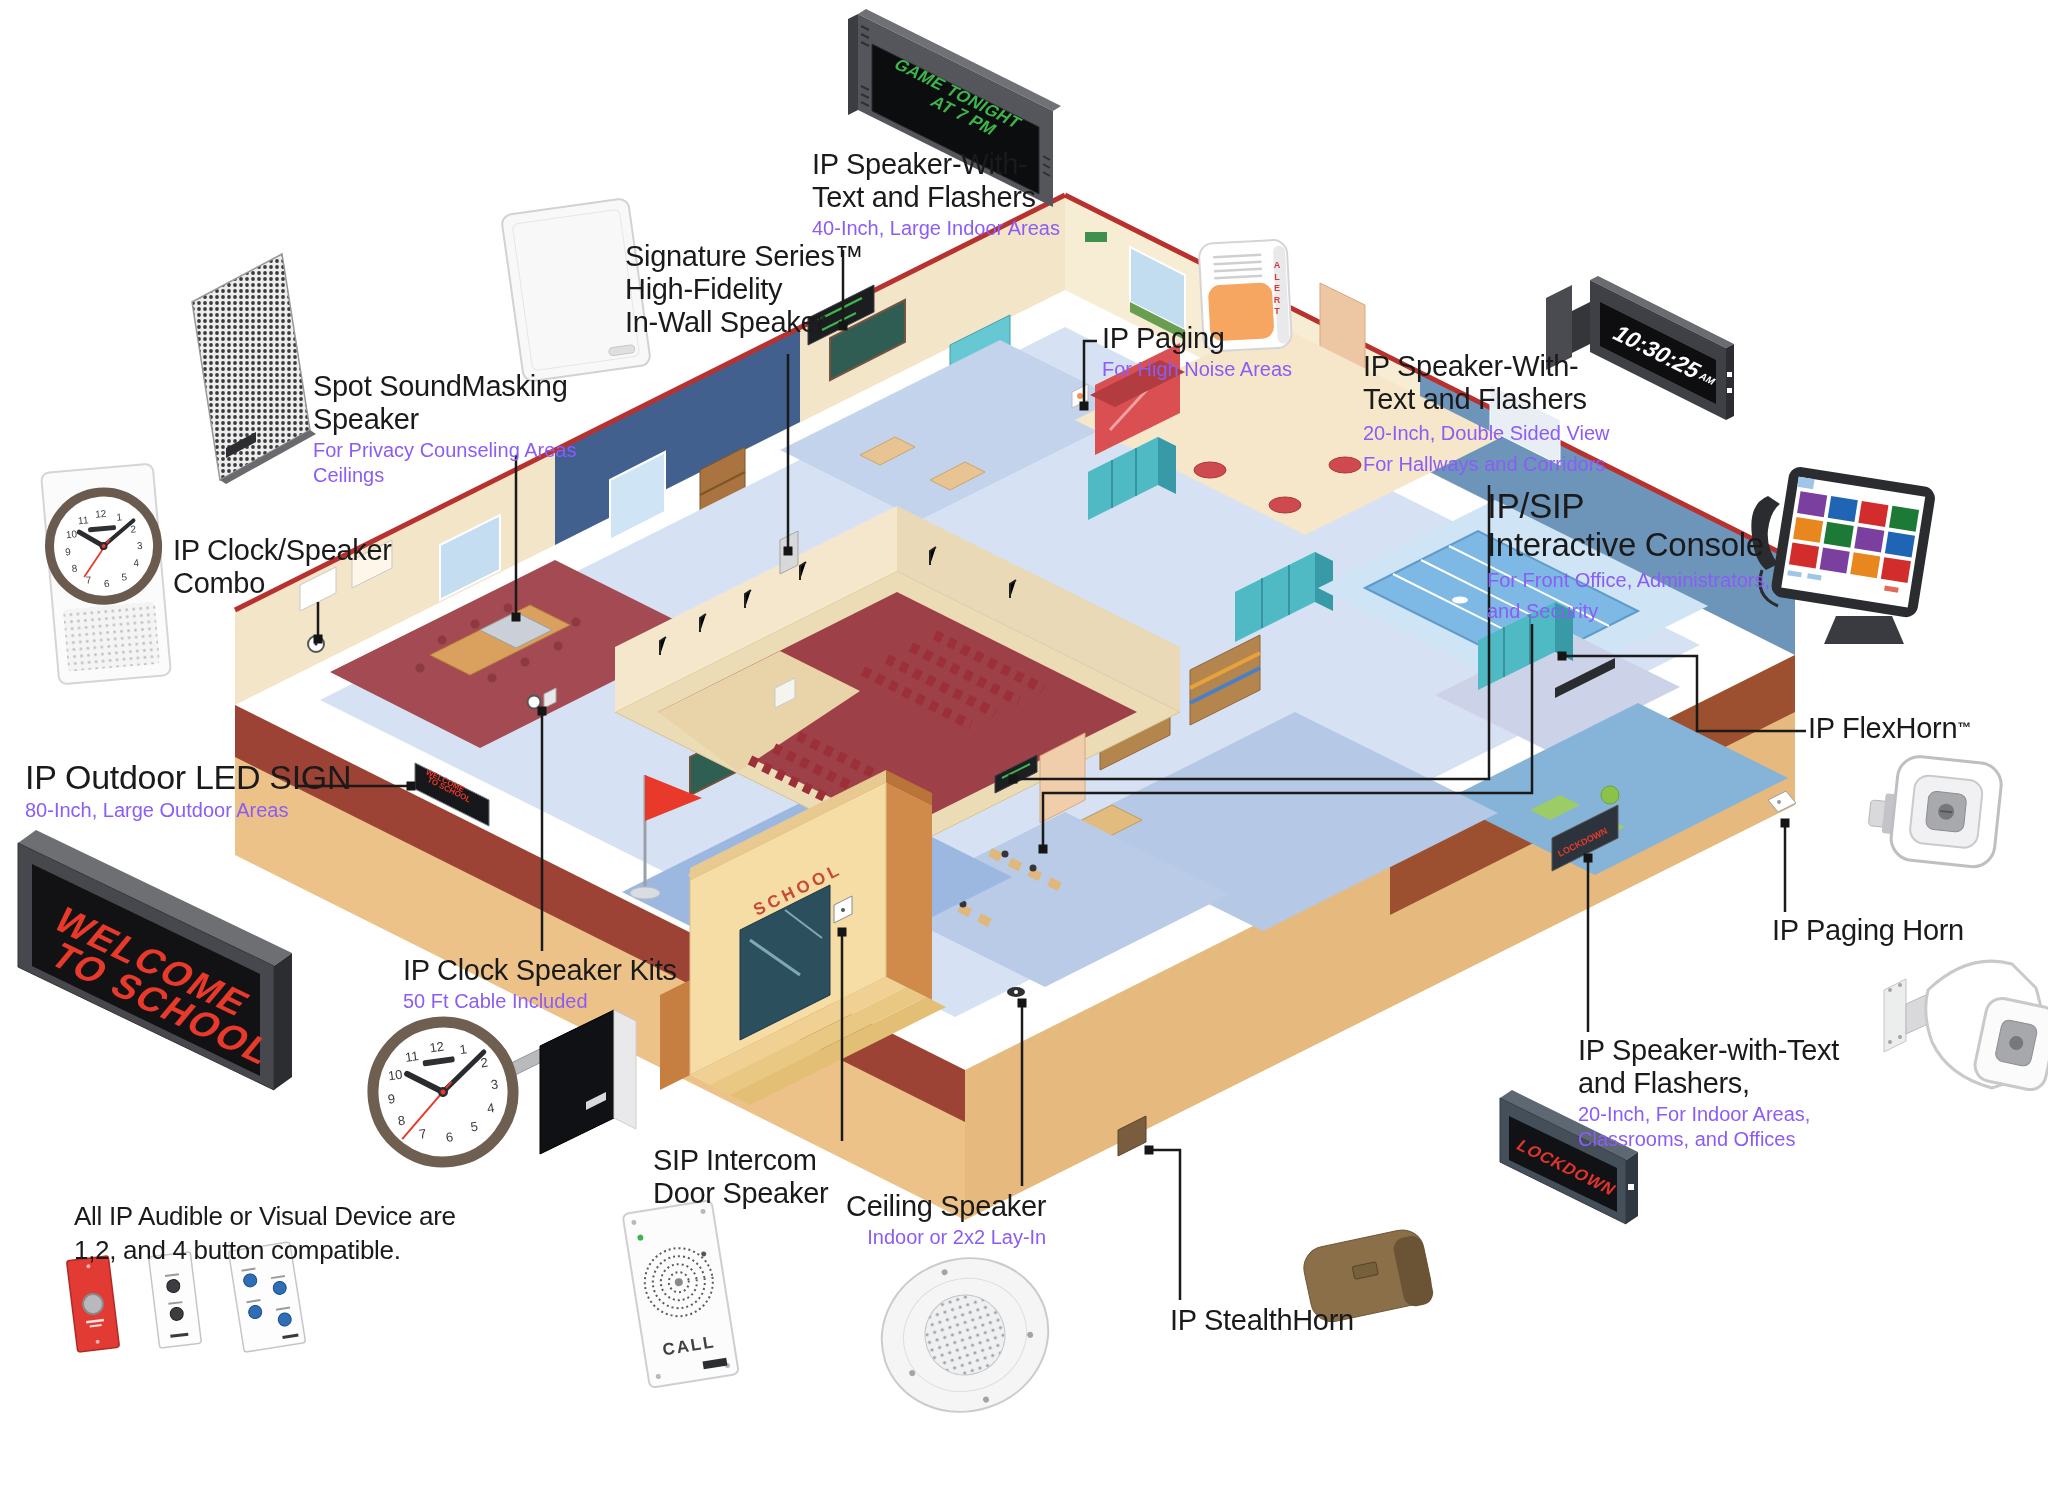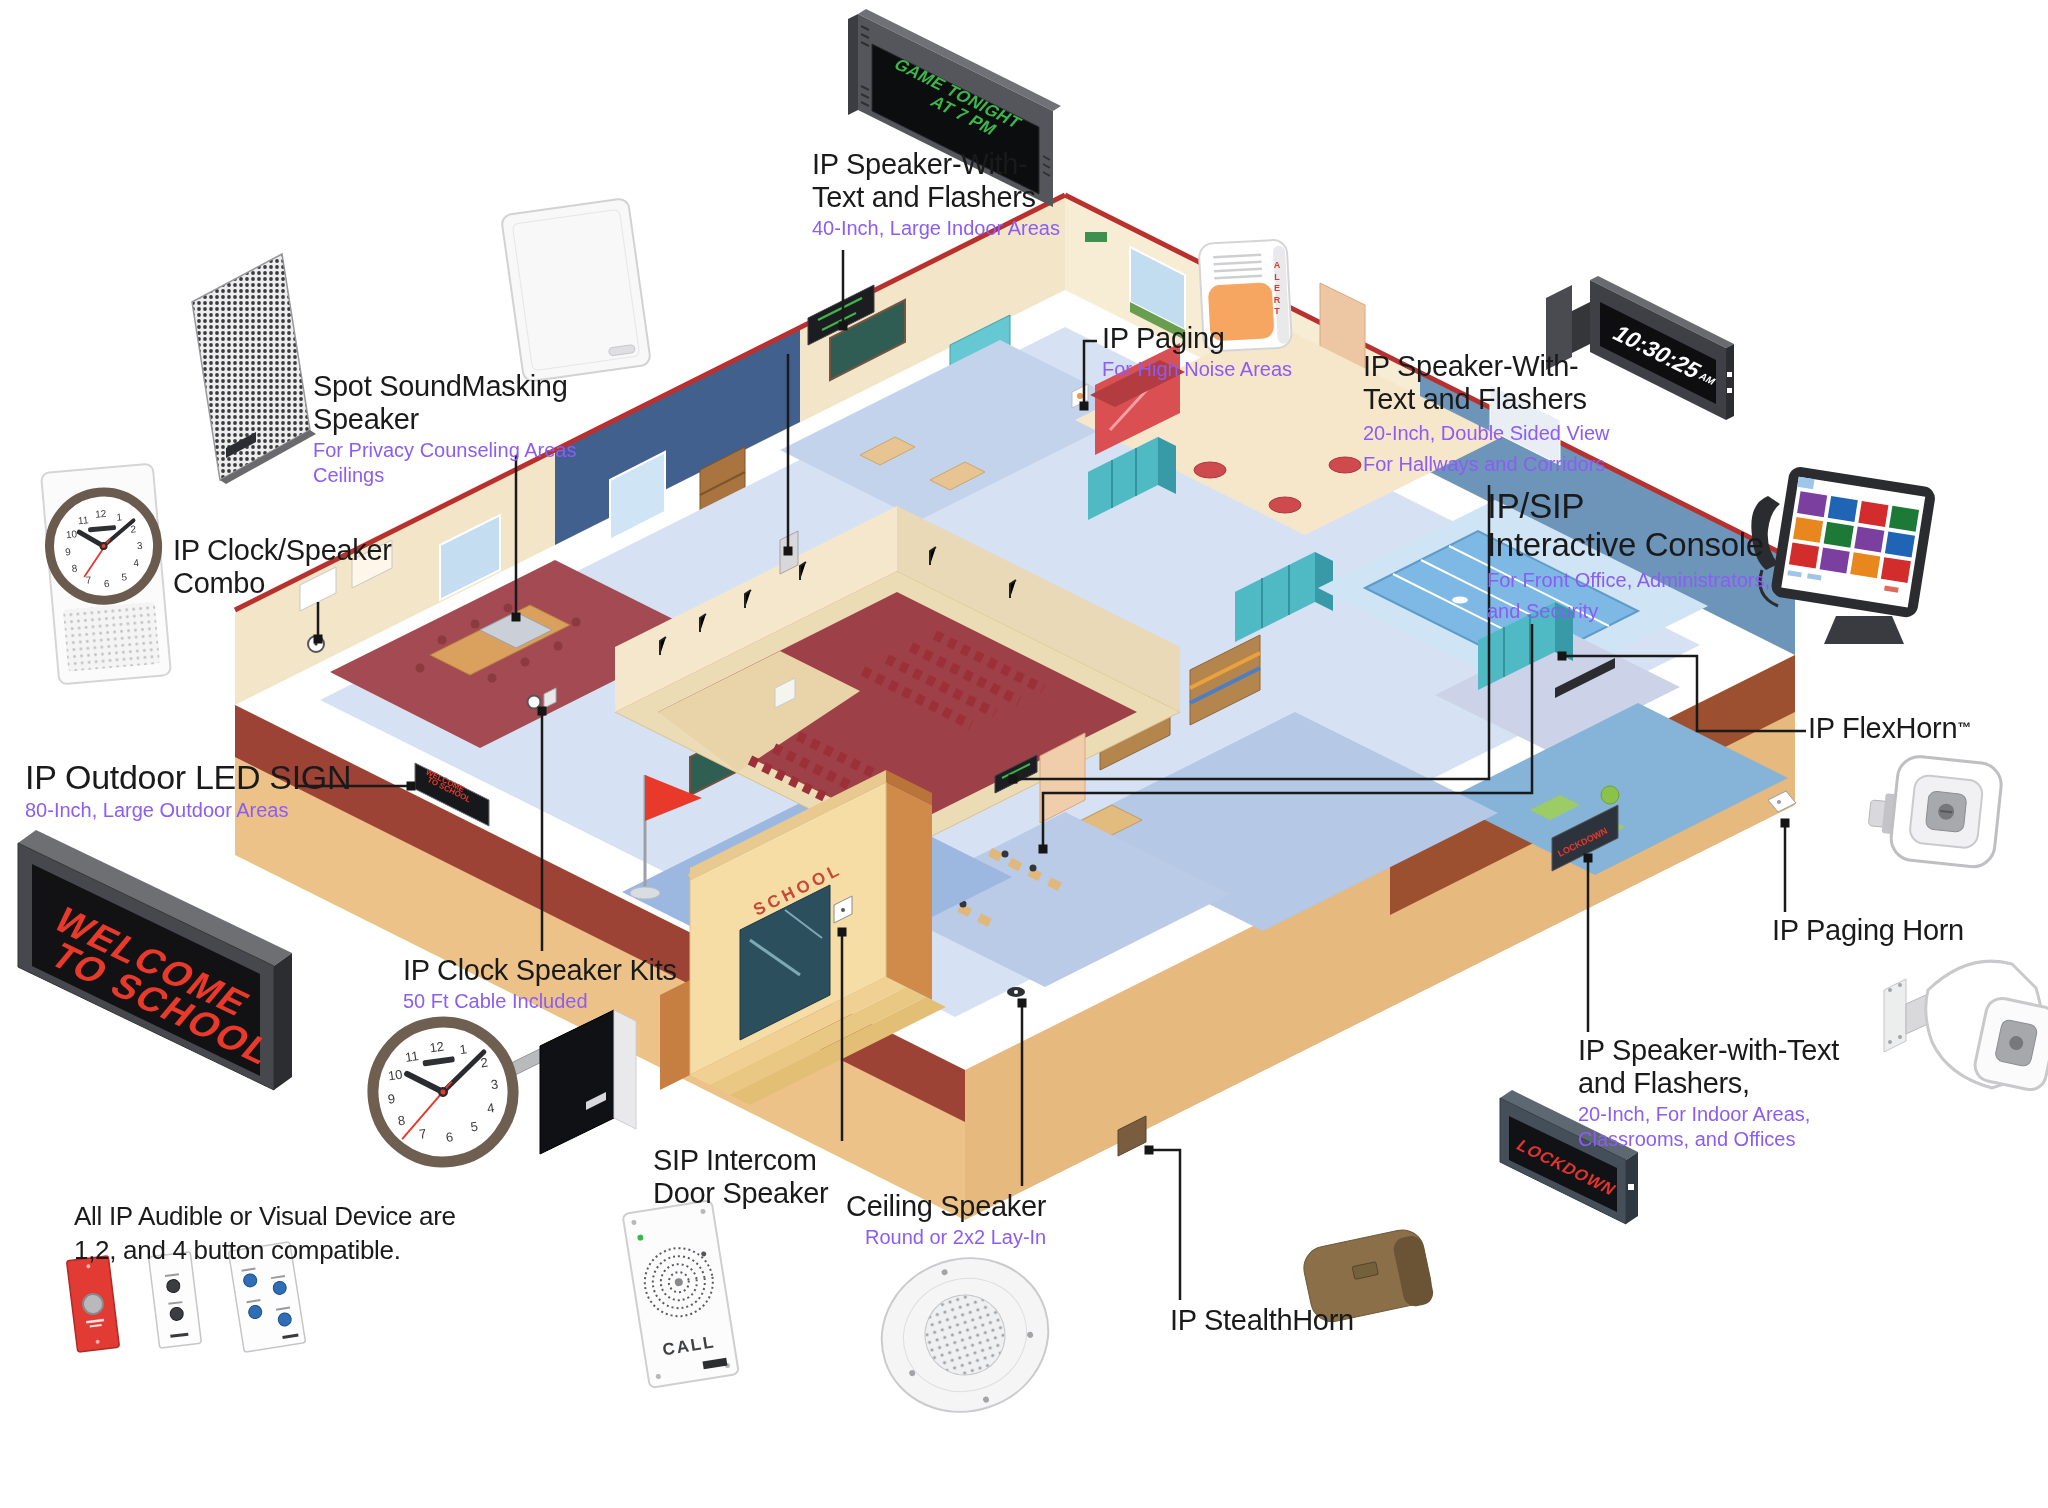--- a/index.html
+++ b/index.html
@@ -544,20 +544,25 @@
     <rect x="1583.5" y="853.5" width="9" height="9"></rect>
   </g>
 </svg>
 
 <div class="label" style="left:812px;top:148px;">
   <div class="lbl-title">IP Speaker-With-
 Text and Flashers</div>
   <div class="lbl-sub">40-Inch, Large Indoor Areas</div>
 </div>
 
+<div class="label" style="left:625px;top:240px;">
+  <div class="lbl-title">Signature Series™
+High-Fidelity
+In-Wall Speaker</div>
+</div>
 
 <div class="label" style="left:313px;top:370px;">
   <div class="lbl-title">Spot SoundMasking
 Speaker</div>
   <div class="lbl-sub">For Privacy Counseling Areas
 Ceilings</div>
 </div>
 
 <div class="label" style="left:173px;top:534px;">
   <div class="lbl-title">IP Clock/Speaker
@@ -601,21 +606,21 @@
   <div class="lbl-sub">50 Ft Cable Included</div>
 </div>
 
 <div class="label" style="left:653px;top:1144px;">
   <div class="lbl-title">SIP Intercom
 Door Speaker</div>
 </div>
 
 <div class="label" style="left:846px;top:1190px;text-align:right;">
   <div class="lbl-title">Ceiling Speaker</div>
-  <div class="lbl-sub">Round or 2x2 Lay-In</div>
+  <div class="lbl-sub">Indoor or 2x2 Lay-In</div>
 </div>
 
 <div class="label" style="left:1170px;top:1304px;">
   <div class="lbl-title">IP StealthHorn</div>
 </div>
 
 <div class="label" style="left:1578px;top:1034px;">
   <div class="lbl-title">IP Speaker-with-Text
 and Flashers,</div>
   <div class="lbl-sub">20-Inch, For Indoor Areas,

